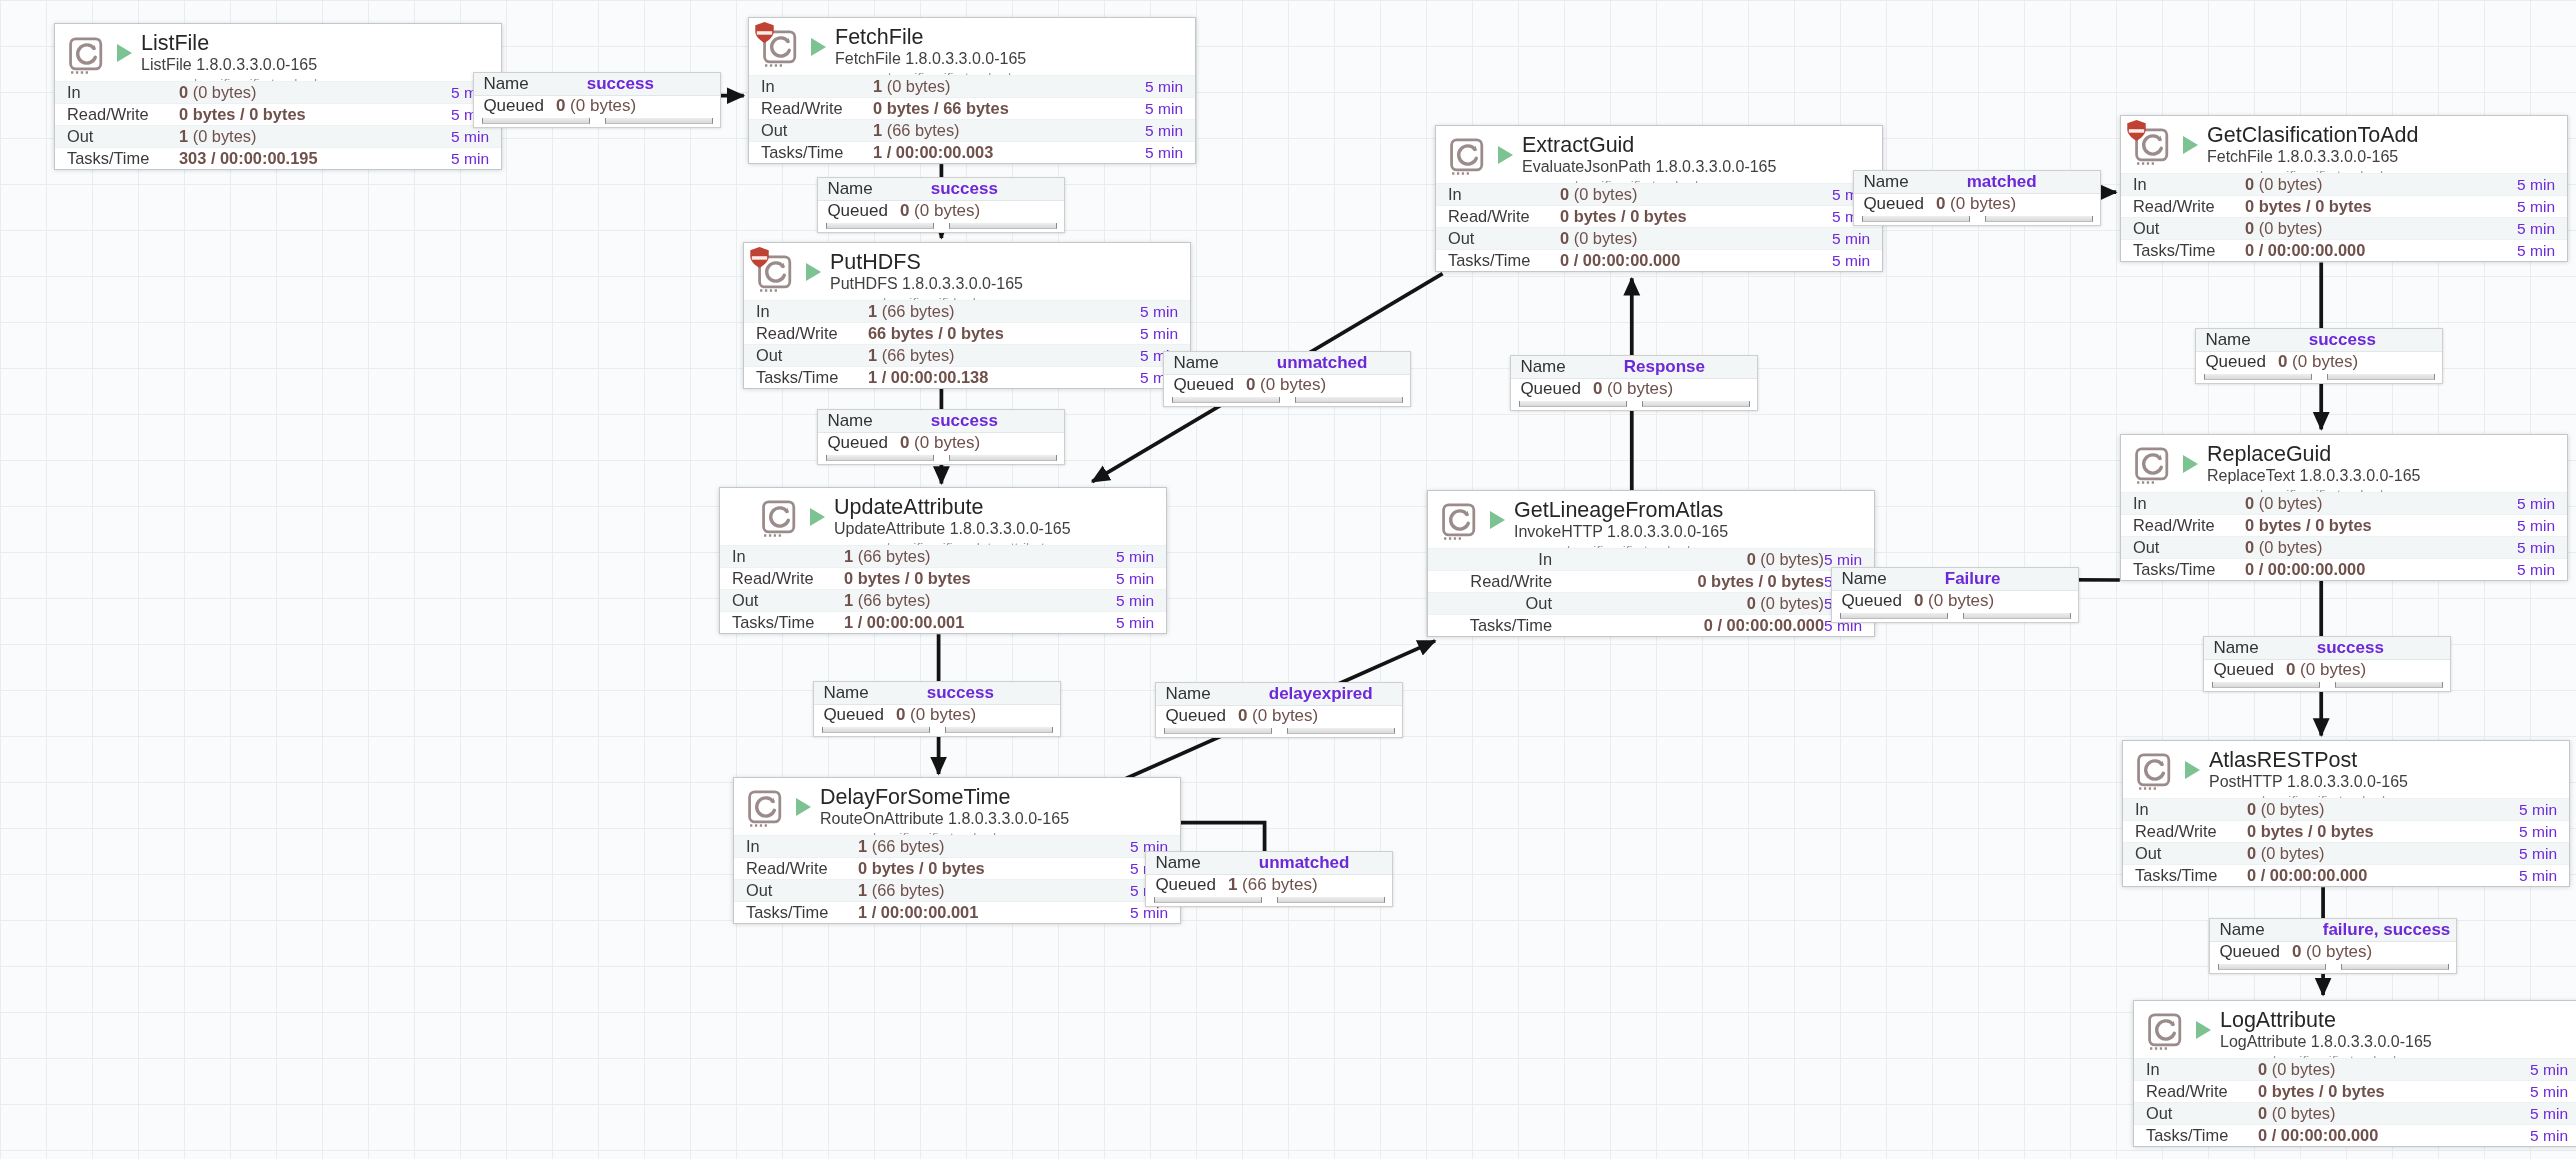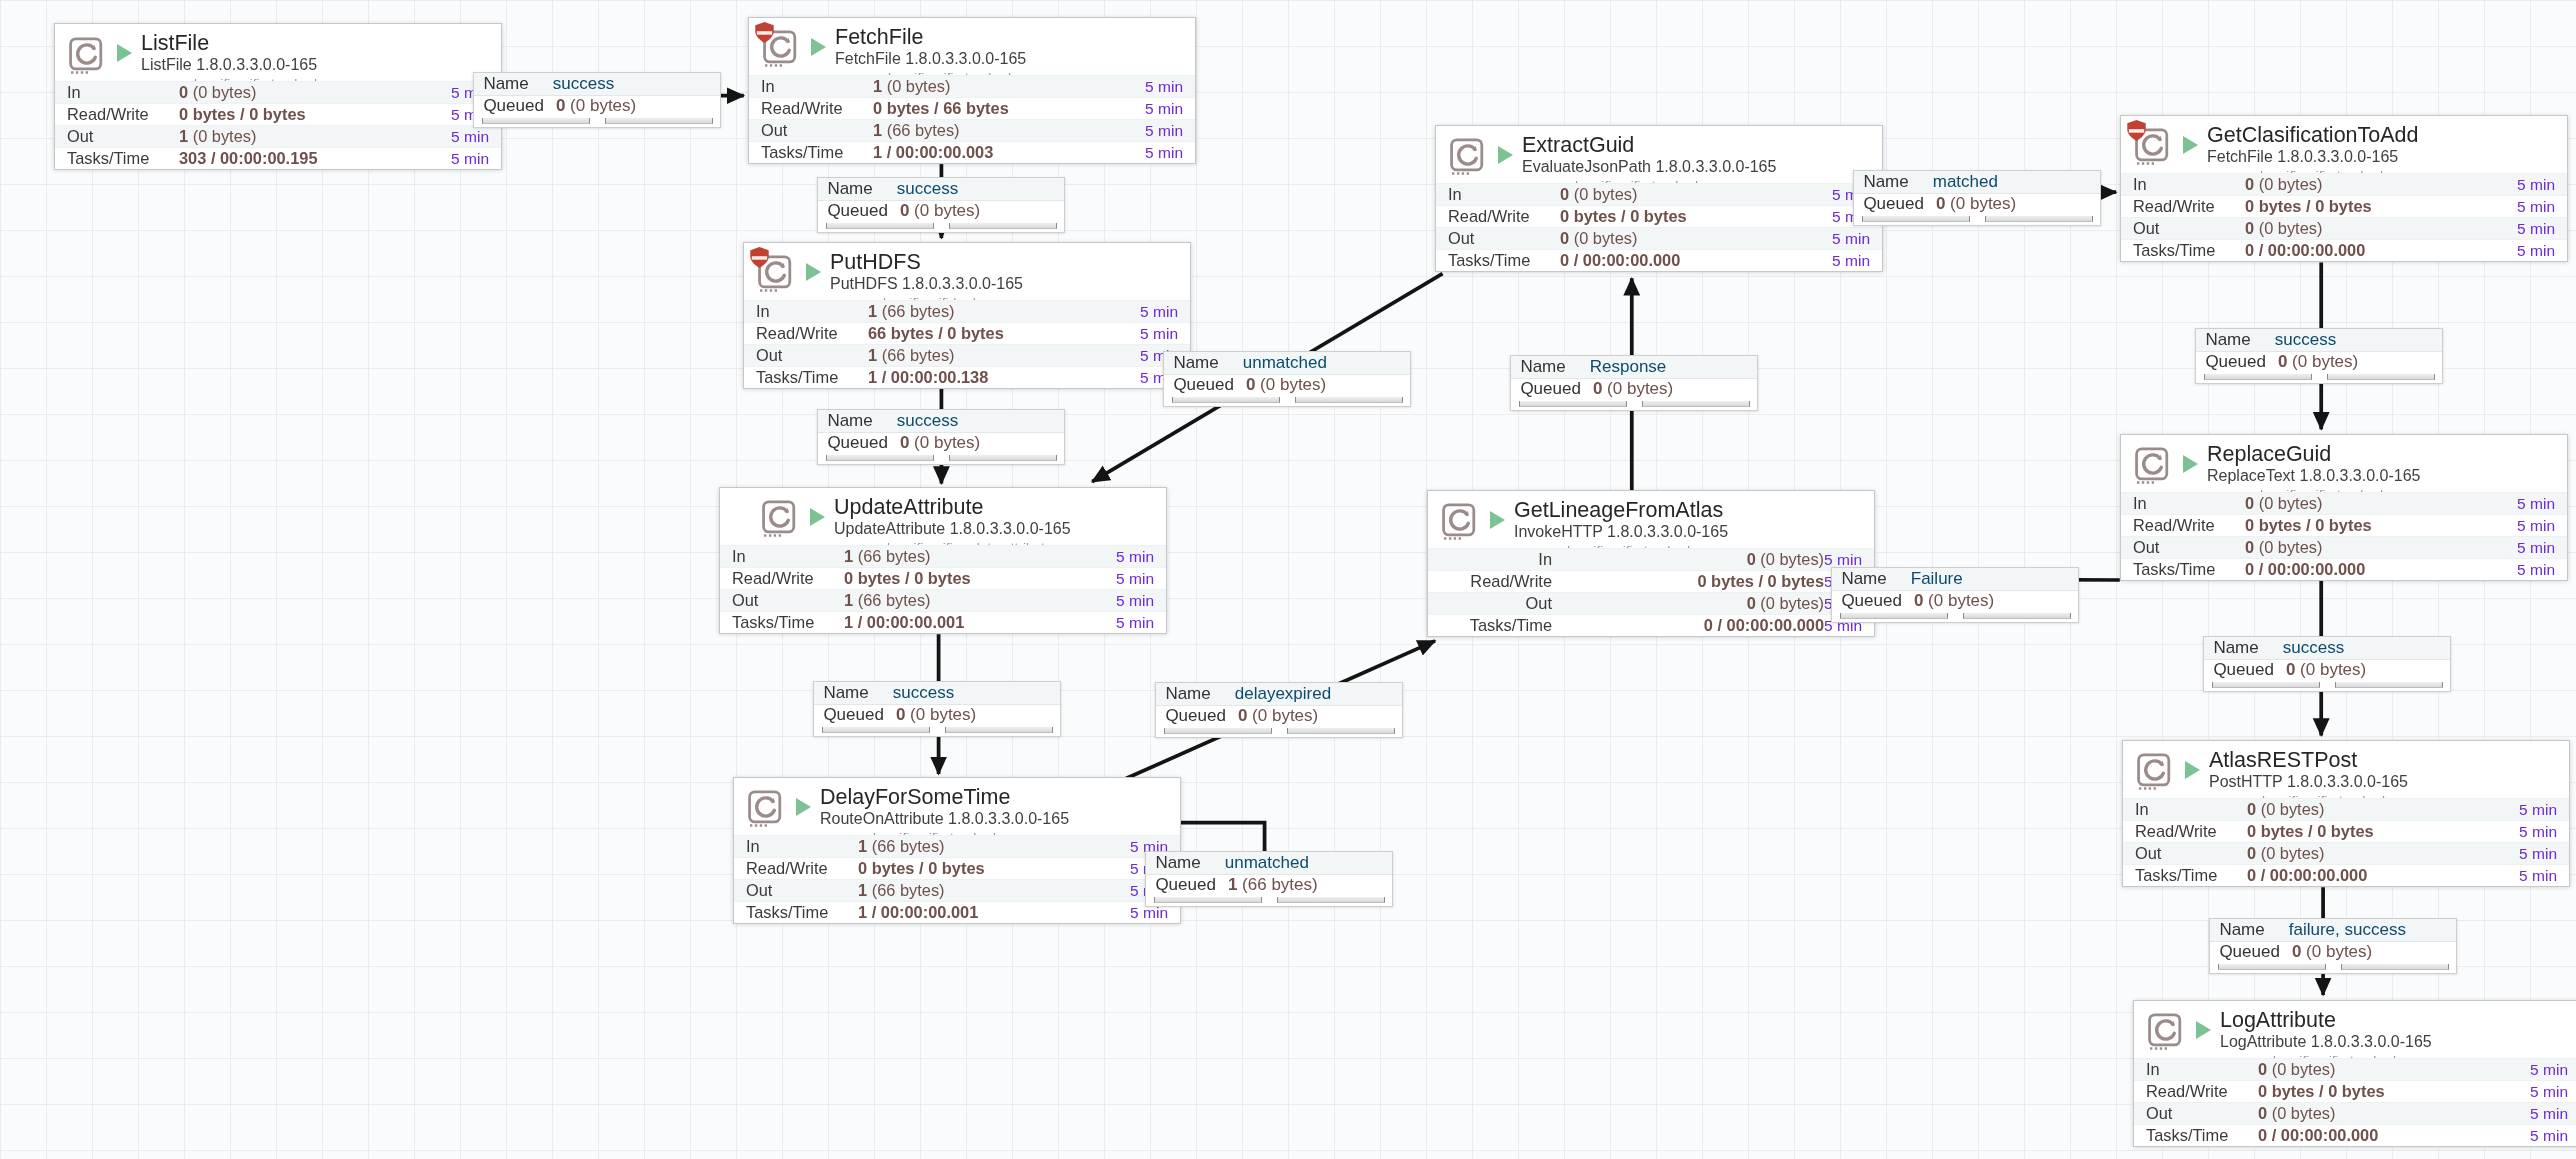--- a/index.html
+++ b/index.html
@@ -44,21 +44,21 @@
 
   
   .conn{
     position:absolute;width:248px;box-sizing:border-box;background:#fff;
     border:0.9px solid #cfcfcf;box-shadow:0 0.9px 2.8px rgba(0,0,0,.16);
   }
   .conn-name{height:21.5px;display:flex;align-items:center;gap:24px;padding:0 9.4px;
     background:#f3f6f7;border-bottom:0.9px solid #e3e6e8;font-size:17px;color:#333;}
   .conn-q{height:21.5px;display:flex;align-items:center;gap:12px;padding:0 9.4px;
     font-size:17px;color:#333;}
-  .conn-val{color:#0c4a6e;font-weight:normal;white-space:nowrap;}
+  .conn-val{color:#6d28d9;font-weight:bold;white-space:nowrap;margin-left:34px;}
   .conn-qv{color:#6f504b;white-space:nowrap;}
   .conn-qv b{font-weight:bold;}
   .conn-bars{display:flex;gap:15px;padding:0.9px 7.5px 3.7px;}
   .bar{flex:1;height:4.7px;background:linear-gradient(#efefef,#d9d9d9);
     border-left:1.9px solid #8a8a8a;border-right:1.9px solid #8a8a8a;border-bottom:0.9px solid #bdbdbd;}
 </style>
 </head>
 <body>
 
 <div id="canvas">

